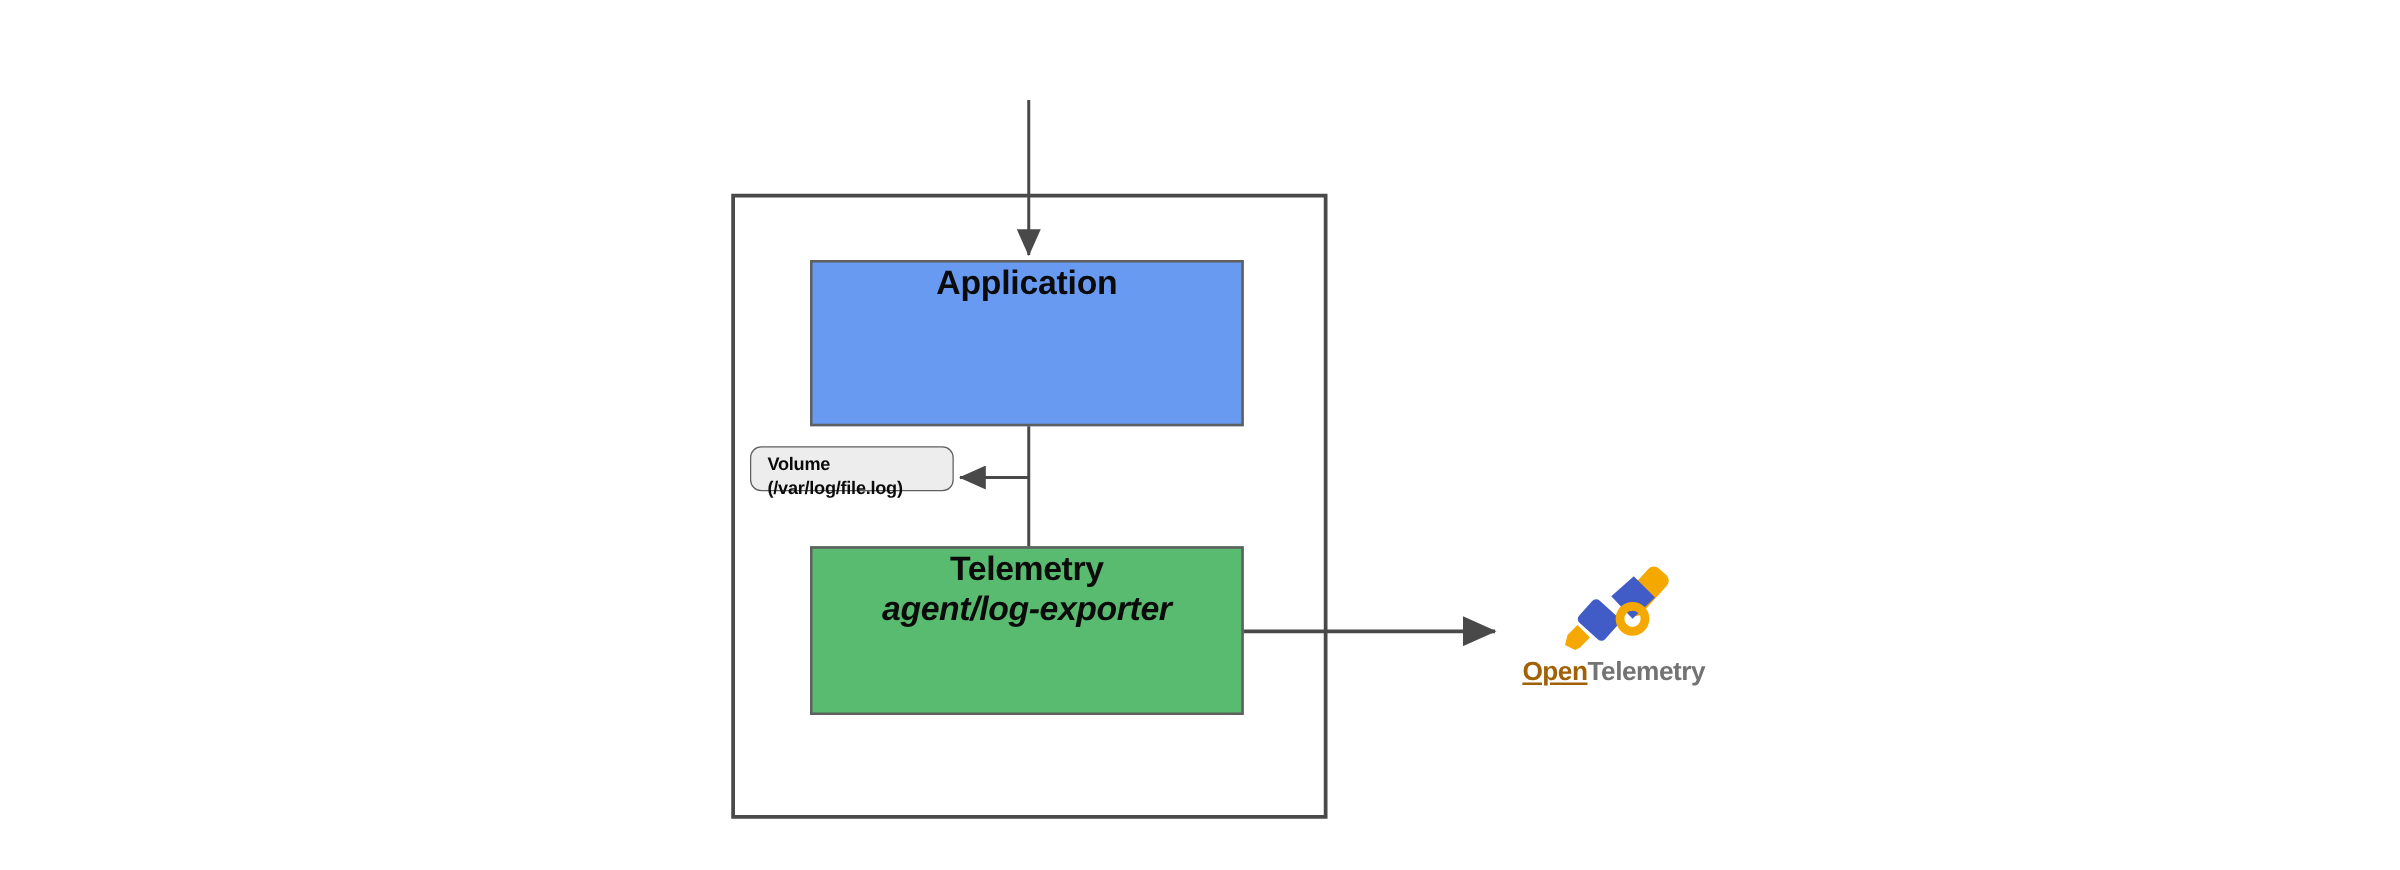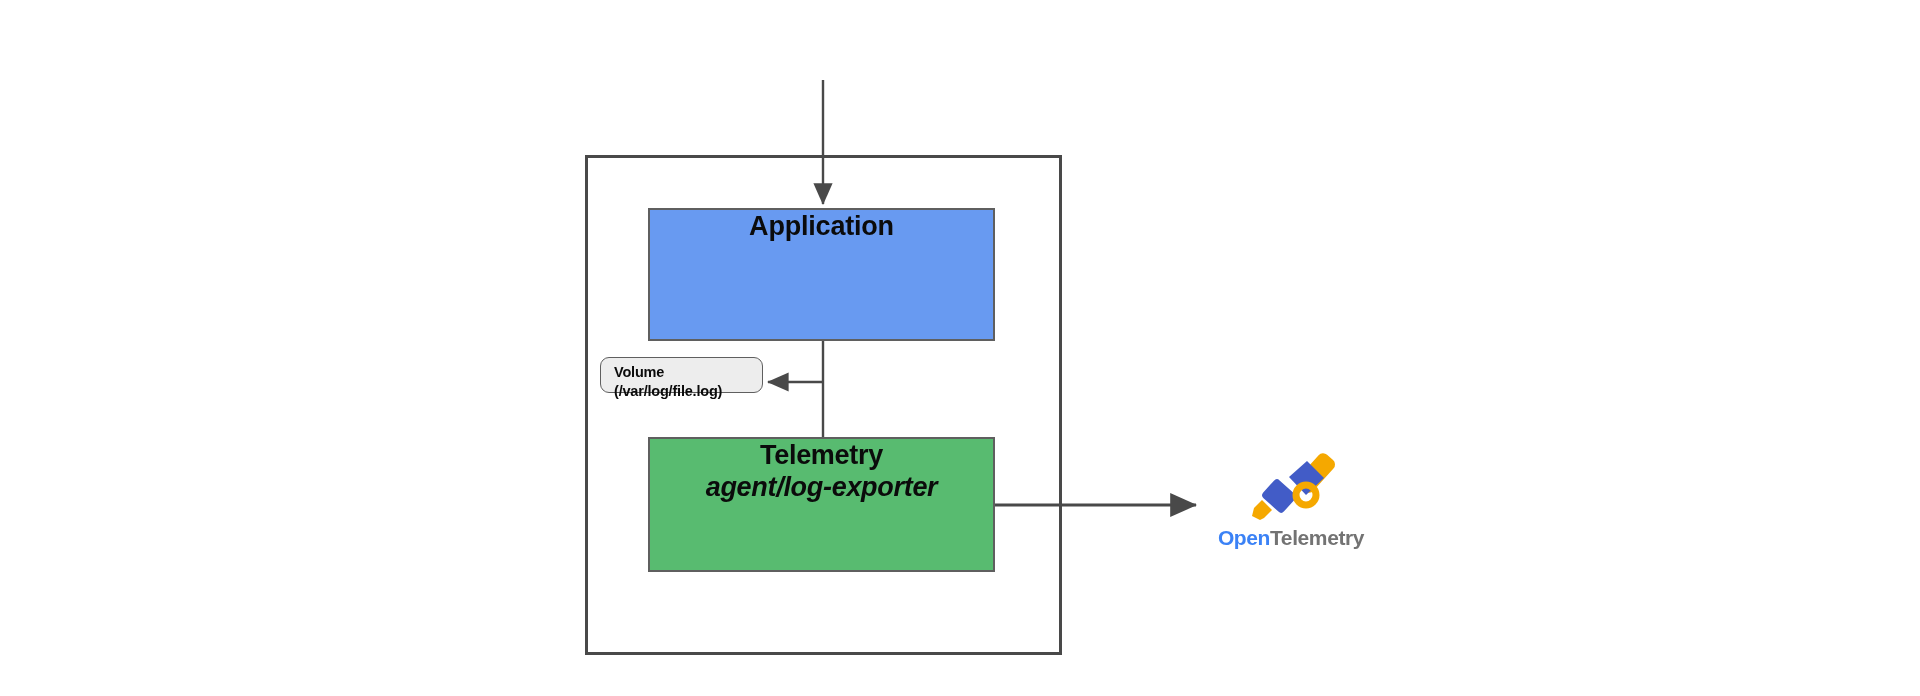--- a/index.html
+++ b/index.html
@@ -122,21 +122,21 @@
     position: absolute;
     left: 0;
     top: 76px;
     width: 186px;
     text-align: center;
     font-size: 21px;
     font-weight: bold;
     letter-spacing: -0.4px;
     white-space: nowrap;
   }
-  #otel-word-open { color: #3b82f6; }
+  #otel-word-open { color: #a16207; text-decoration: underline; }
   #otel-word-telemetry { color: #737373; }
 </style>
 </head>
 <body>
 
 <div id="canvas">
 
 
   <div id="host-container"></div>
 

